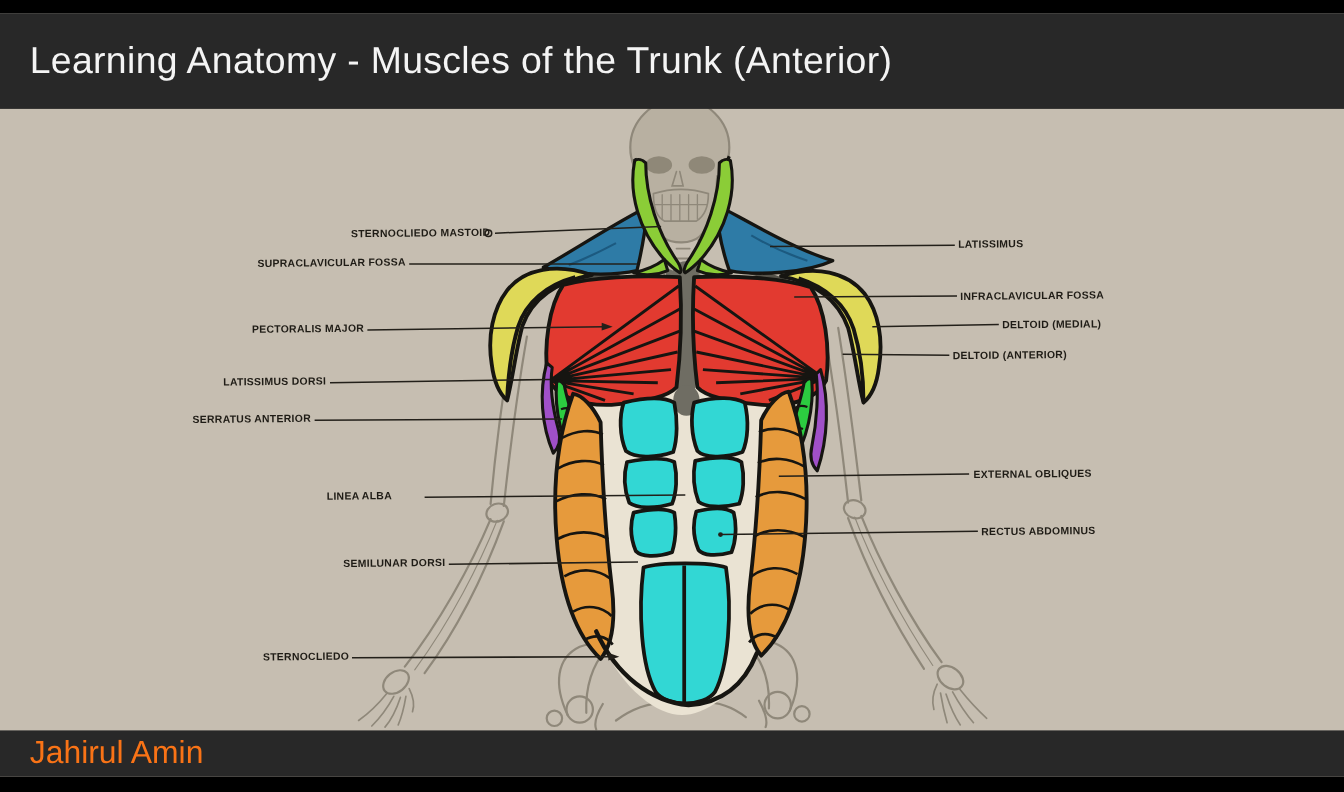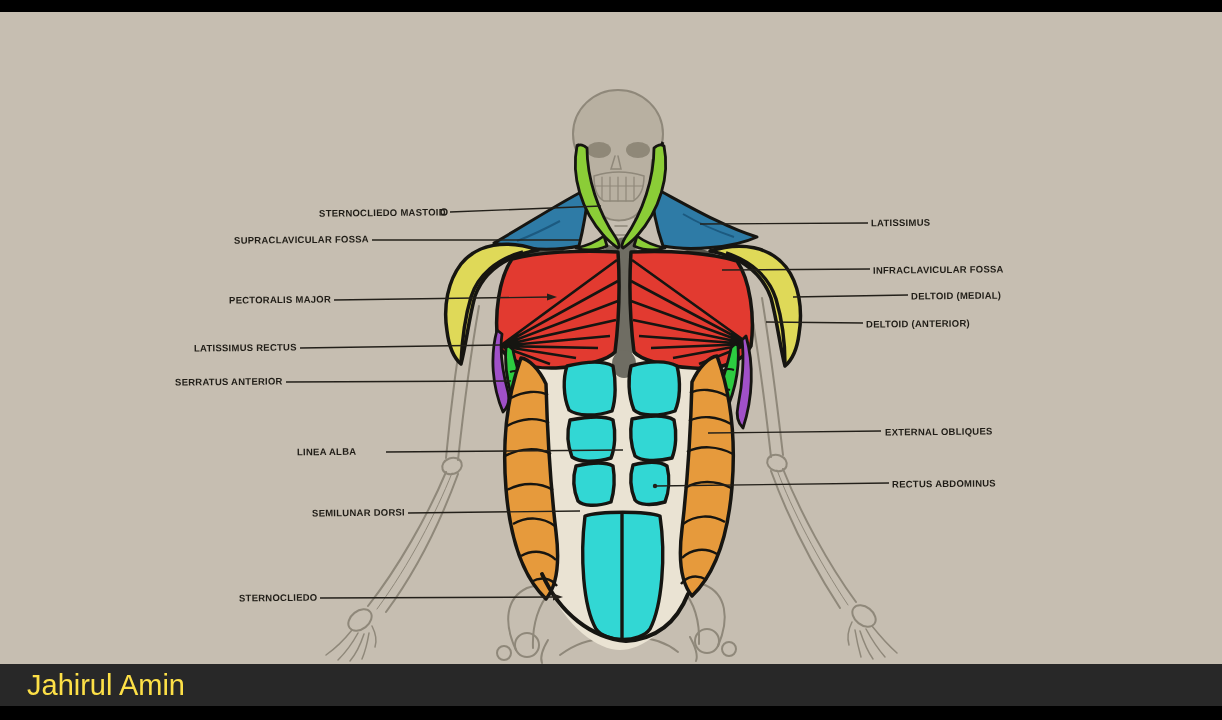--- a/index.html
+++ b/index.html
@@ -4,21 +4,21 @@
 <style>
   html,body{margin:0;padding:0;background:#000;}
   #stage{position:relative;width:1222px;height:720px;overflow:hidden;
          background:#c6beb1;font-family:"Liberation Sans",sans-serif;}
   .bar-top{position:absolute;left:0;top:0;width:100%;height:12px;background:#000;}
   .title-bar{position:absolute;left:0;top:12px;width:100%;height:87px;background:#282828;
              display:flex;align-items:center;box-sizing:border-box;padding-left:27px;z-index:10;}
   .title-bar span{color:#f4f4f4;font-size:34px;letter-spacing:.3px;}
   .footer-bar{position:absolute;left:0;top:664px;width:100%;height:42px;background:#282828;
               display:flex;align-items:center;box-sizing:border-box;padding-left:27px;z-index:10;}
-  .footer-bar span{color:#fde047;font-size:29px;}
+  .footer-bar span{color:#f97316;font-size:29px;}
   .bar-bottom{position:absolute;left:0;top:706px;width:100%;height:14px;background:#000;}
   svg.figure{position:absolute;left:0;top:0;width:1222px;height:720px;}
   .labels{position:absolute;inset:0;z-index:5;pointer-events:none;text-decoration:underline;}
   .lbl{position:absolute;font-size:9.5px;color:#1f1c16;white-space:nowrap;
        letter-spacing:.25px;transform:rotate(-.6deg);font-weight:bold;}
 </style>
 </head>
 <body>
 
 <div id="stage">
@@ -158,32 +158,35 @@
       <line x1="708" y1="433" x2="881" y2="431"></line>
       <line x1="655" y1="486" x2="889" y2="483"></line>
       <circle cx="655" cy="486" r="2.2" fill="#23201a" stroke="none"></circle>
     </g>
   </svg>
 
   <div class="labels">
     <div class="lbl" style="right:776px;top:207px">STERNOCLIEDO MASTOID</div>
     <div class="lbl" style="right:853px;top:234px">SUPRACLAVICULAR FOSSA</div>
     <div class="lbl" style="right:891px;top:294px">PECTORALIS MAJOR</div>
-    <div class="lbl" style="right:925px;top:342px">LATISSIMUS RECTUS</div>
+    <div class="lbl" style="right:925px;top:342px">LATISSIMUS DORSI</div>
     <div class="lbl" style="right:939px;top:376px">SERRATUS ANTERIOR</div>
     <div class="lbl" style="right:866px;top:446px">LINEA ALBA</div>
     <div class="lbl" style="right:817px;top:507px">SEMILUNAR DORSI</div>
     <div class="lbl" style="right:905px;top:592px">STERNOCLIEDO</div>
     <div class="lbl" style="left:871px;top:217px">LATISSIMUS</div>
     <div class="lbl" style="left:873px;top:264px">INFRACLAVICULAR FOSSA</div>
     <div class="lbl" style="left:911px;top:290px">DELTOID (MEDIAL)</div>
     <div class="lbl" style="left:866px;top:318px">DELTOID (ANTERIOR)</div>
     <div class="lbl" style="left:885px;top:426px">EXTERNAL OBLIQUES</div>
     <div class="lbl" style="left:892px;top:478px">RECTUS ABDOMINUS</div>
   </div>
 
   <div class="bar-top"></div>
+  <div class="title-bar">
+    <span>Learning Anatomy - Muscles of the Trunk (Anterior)</span>
+  </div>
   <div class="footer-bar">
     <span>Jahirul Amin</span>
   </div>
   <div class="bar-bottom"></div>
 
 </div>
 
 </body></html>

